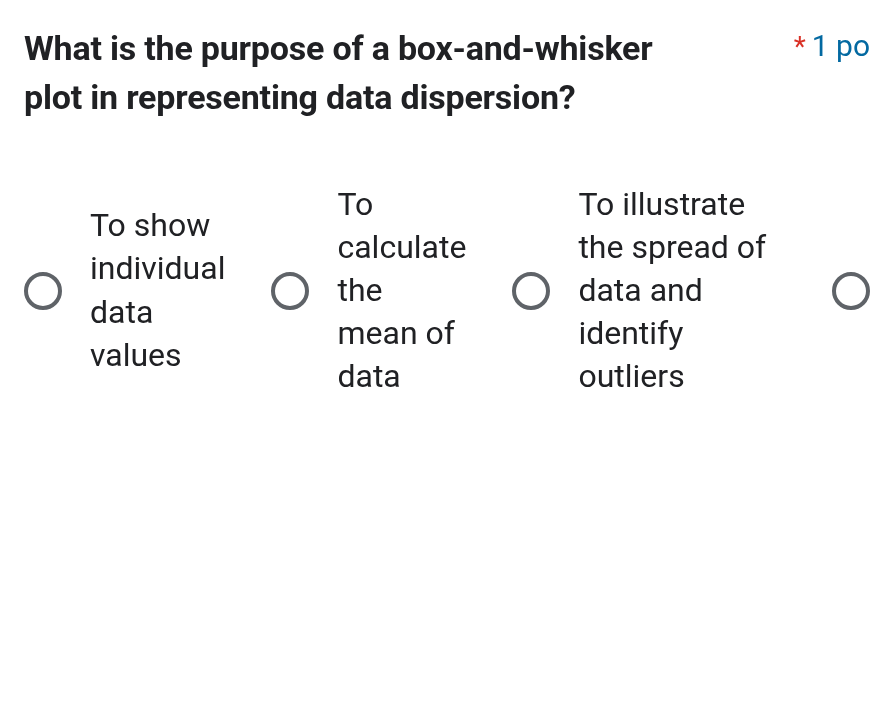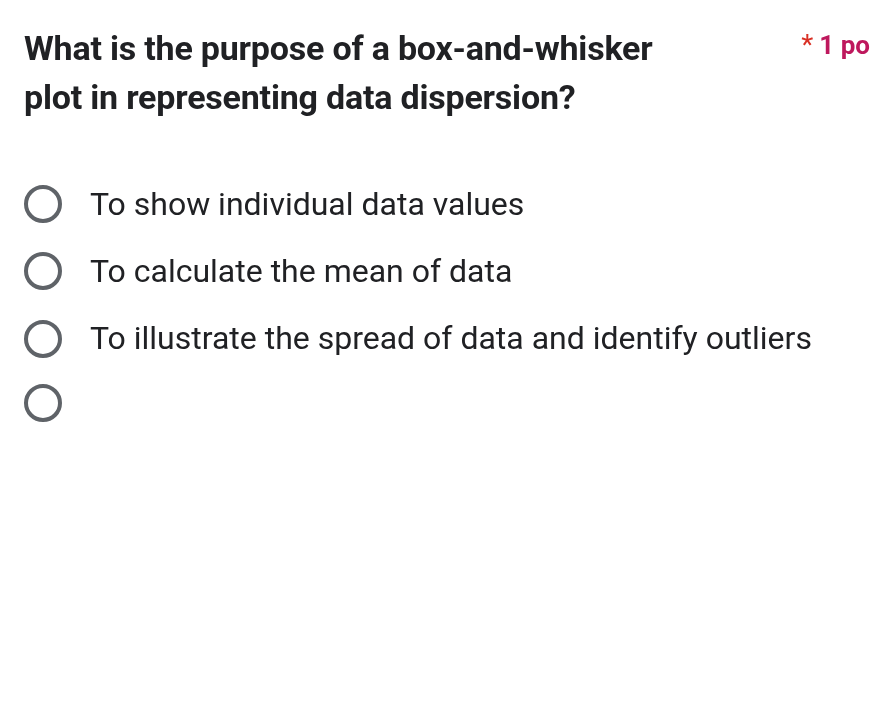--- a/index.html
+++ b/index.html
@@ -36,28 +36,28 @@
       gap: 6px;
       white-space: nowrap;
       margin-top: 4px;
     }
     .required-asterisk {
       color: #d93025;
       font-size: 28px;
       font-weight: 400;
     }
     .points-text {
-      color: #be185d;
-      font-size: 26px;
-      font-weight: 700;
+      color: #0369a1;
+      font-size: 30px;
+      font-weight: 400;
     }
     .options-list {
       display: flex;
-      flex-direction: column;
-      gap: 24px;
+      flex-direction: row;
+      gap: 46px;
     }
     .option-row {
       display: flex;
       align-items: center;
       gap: 28px;
       cursor: pointer;
     }
     .radio-circle {
       width: 38px;
       height: 38px;

